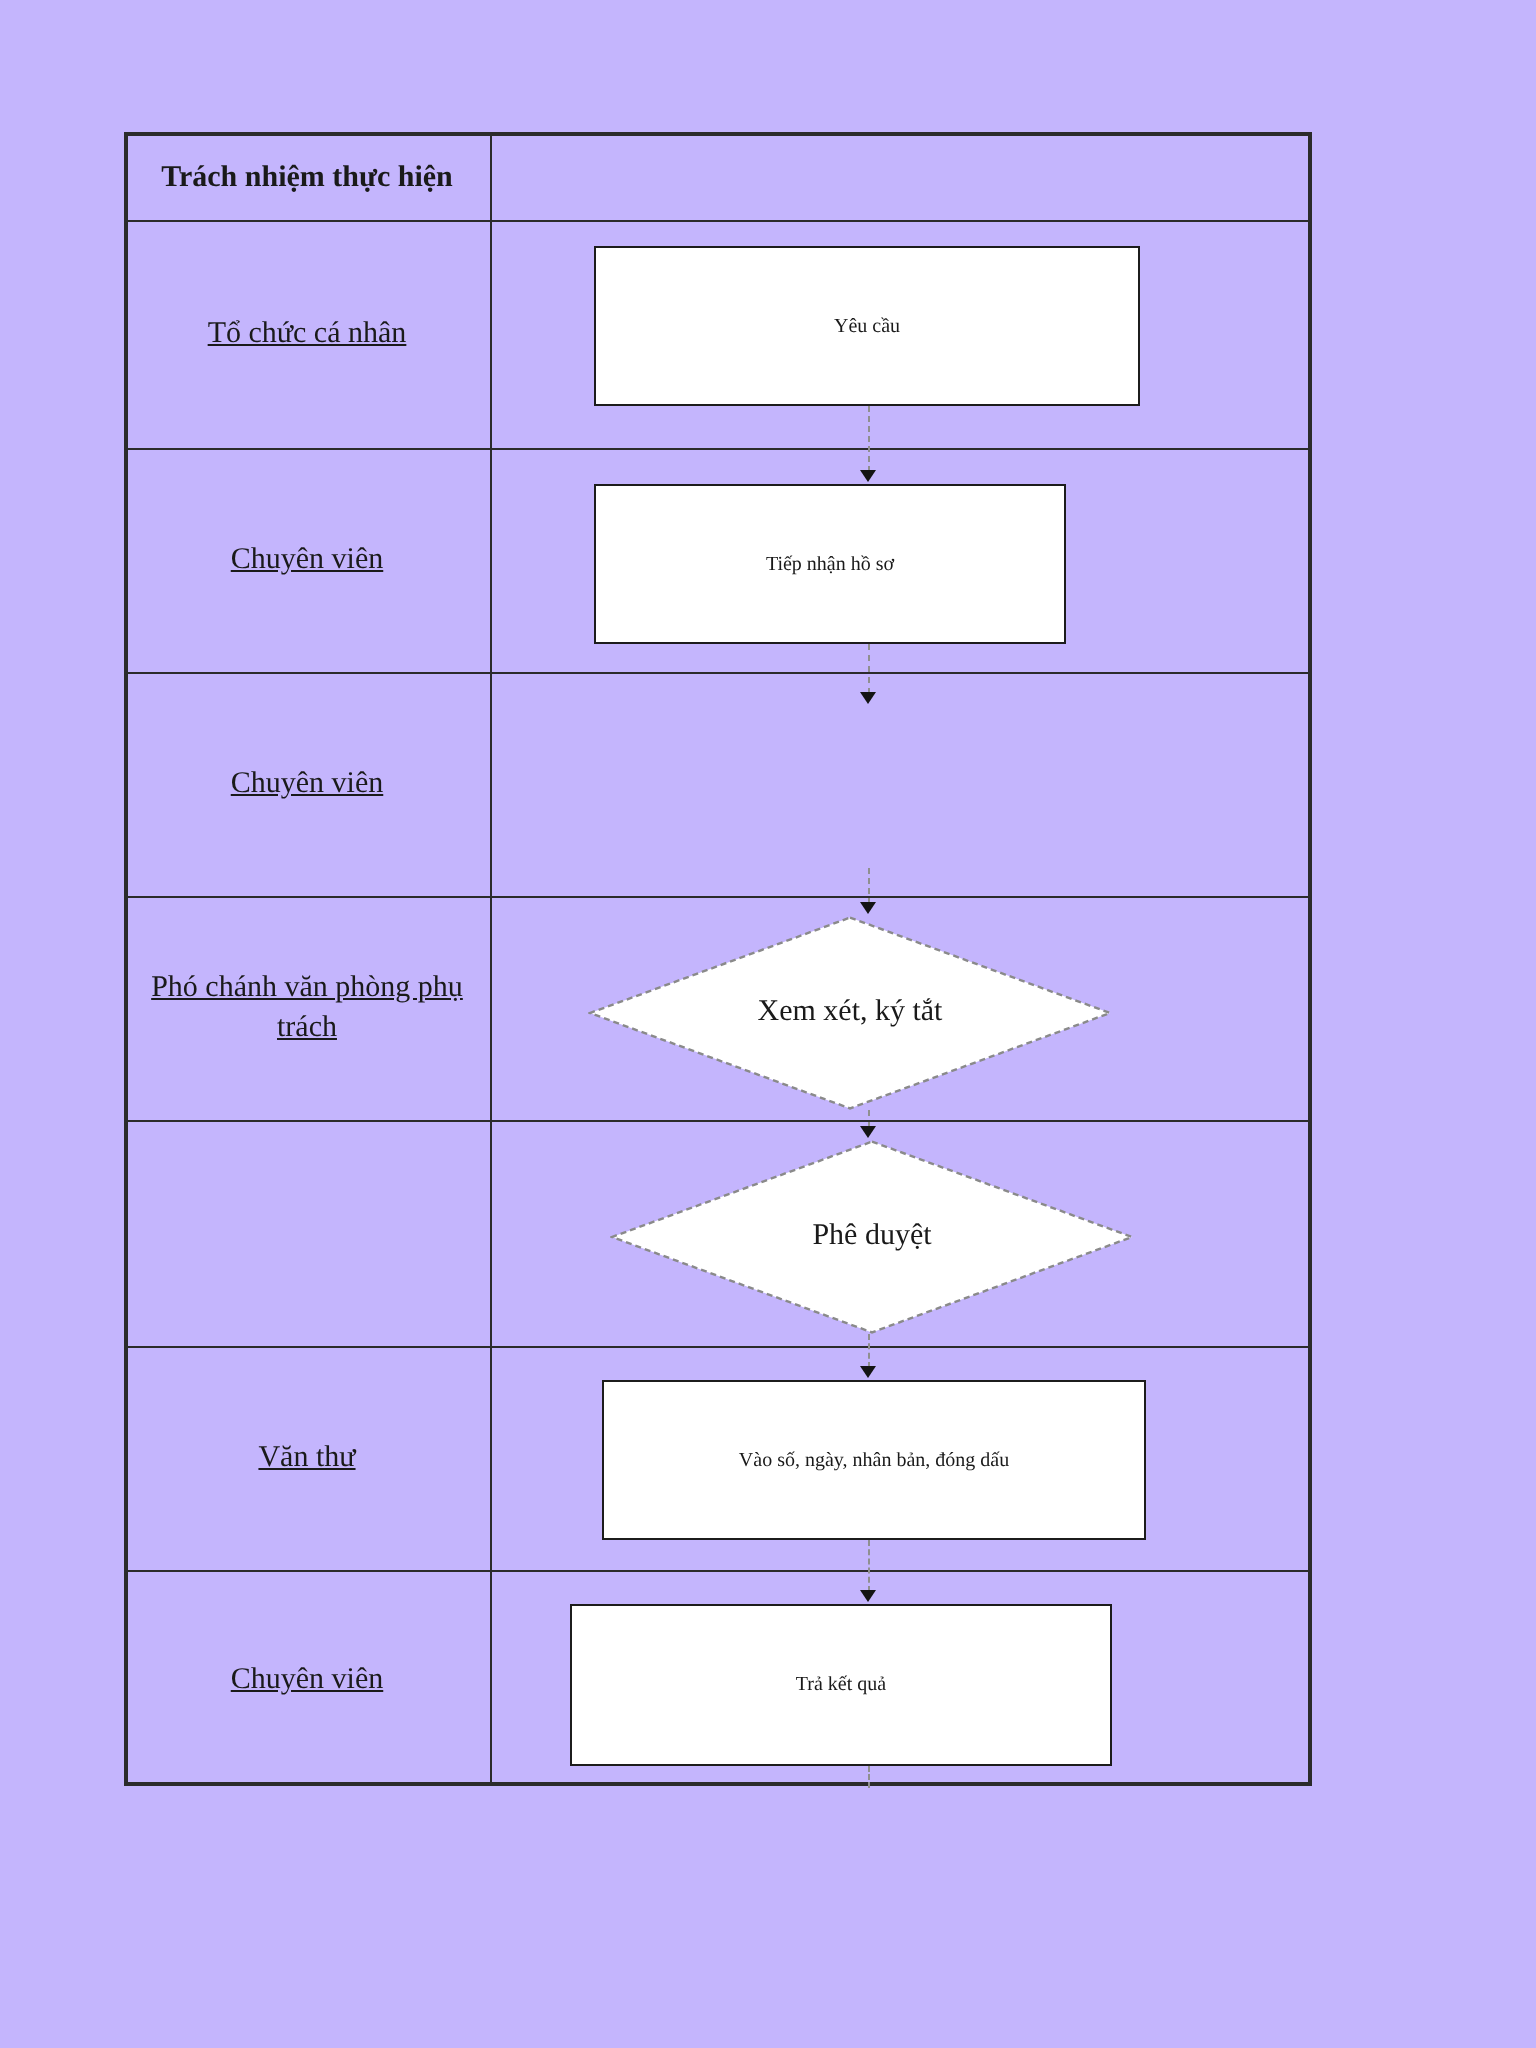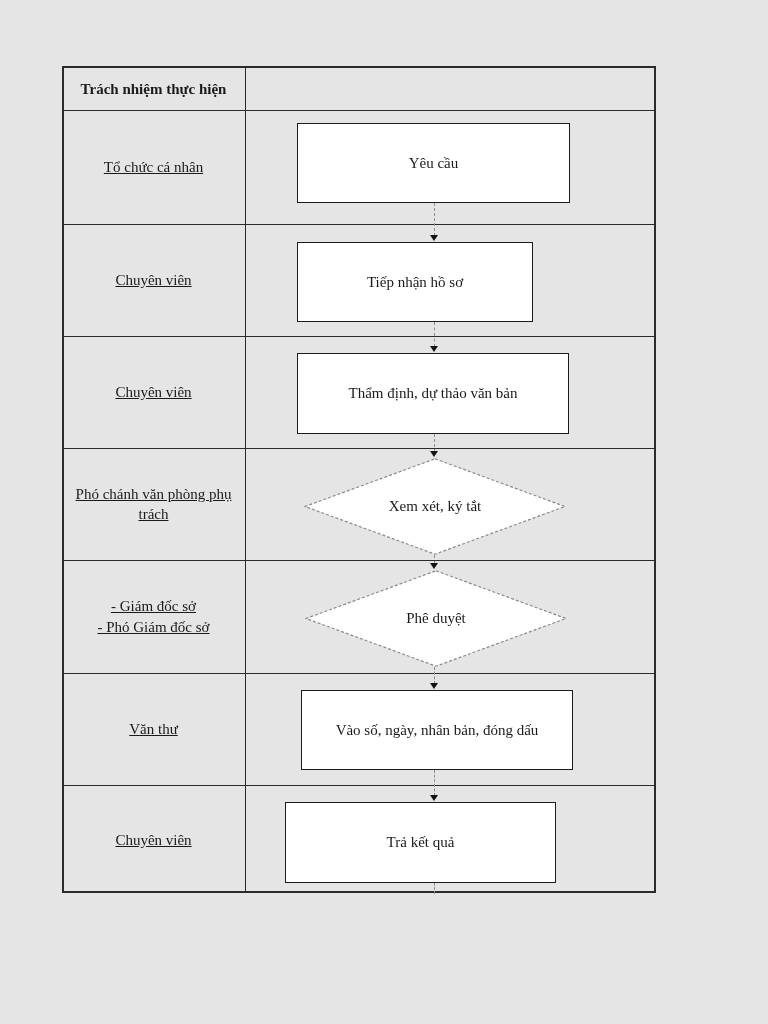--- a/index.html
+++ b/index.html
@@ -1,20 +1,20 @@
 <!DOCTYPE html>
 <html><head>
 <meta charset="utf-8">
 <style>
   html, body { margin: 0; padding: 0; }
   .page {
     position: relative;
     width: 768px;
     height: 1024px;
-    background: #e5e5e5;
+    background: #c4b5fd;
     font-family: "Liberation Serif", "DejaVu Serif", serif;
     color: #1a1a1a;
     overflow: hidden;
   }
   .proc-table {
     position: absolute;
     left: 62px; top: 66px;
     width: 594px; height: 827px;
     border: 2px solid #2b2b2b;
     box-sizing: border-box;
@@ -52,21 +52,21 @@
     box-sizing: border-box;
     text-decoration: underline;
   }
   .flow-rect {
     position: absolute;
     border: 1.5px solid #1c1c1c;
     background: #ffffff;
     box-sizing: border-box;
     display: flex; align-items: center; justify-content: center;
     text-align: center;
-    font-size: 15px;
+    font-size: 10px;
     padding: 0 10px;
   }
   .flow-diamond { position: absolute; }
   .flow-diamond svg { position: absolute; left: 0; top: 0; width: 100%; height: 100%; }
   .flow-diamond .dlabel {
     position: absolute; inset: 0;
     display: flex; align-items: center; justify-content: center;
     text-align: center;
     font-size: 15px;
   }
@@ -98,32 +98,29 @@
     <div class="row-line" style="top:492px"></div>
     <div class="row-line" style="top:605px"></div>
     <div class="row-line" style="top:717px"></div>
 
     <div class="hdr-cell hdr-left">Trách nhiệm thực hiện</div>
 
     <div class="resp-cell" style="top:42px;  height:114px">Tổ chức cá nhân</div>
     <div class="resp-cell" style="top:156px; height:112px">Chuyên viên</div>
     <div class="resp-cell" style="top:268px; height:112px">Chuyên viên</div>
     <div class="resp-cell" style="top:380px; height:112px">Phó chánh văn phòng phụ trách</div>
-    <div class="resp-cell" style="top:492px; height:113px">- Giám đốc sở
-- Phó Giám đốc sở</div>
     <div class="resp-cell" style="top:605px; height:112px">Văn thư</div>
     <div class="resp-cell" style="top:717px; height:110px">Chuyên viên</div>
 
     <div class="flow-rect" style="left:233px; top:55px;  width:273px; height:80px">Yêu cầu</div>
 
     <div class="flow-rect" style="left:233px; top:174px; width:236px; height:80px">Tiếp nhận hồ sơ</div>
 
-    <div class="flow-rect" style="left:233px; top:285px; width:272px; height:81px">Thẩm định, dự thảo văn bản</div>
 
-    <div class="flow-diamond" style="left:240px; top:390px; width:262px; height:97px">
+    <div class="flow-diamond" style="left:230px; top:390px; width:262px; height:97px">
       <svg viewBox="0 0 262 97" preserveAspectRatio="none">
         <polygon points="131,0.8 261,48.5 131,96.2 1,48.5" fill="#ffffff" stroke="#8a8a8a" stroke-width="1.2" stroke-dasharray="3 2"></polygon>
       </svg>
       <div class="dlabel">Xem xét, ký tắt</div>
     </div>
 
     <div class="flow-diamond" style="left:241px; top:502px; width:262px; height:97px">
       <svg viewBox="0 0 262 97" preserveAspectRatio="none">
         <polygon points="131,0.8 261,48.5 131,96.2 1,48.5" fill="#ffffff" stroke="#8a8a8a" stroke-width="1.2" stroke-dasharray="3 2"></polygon>
       </svg>

